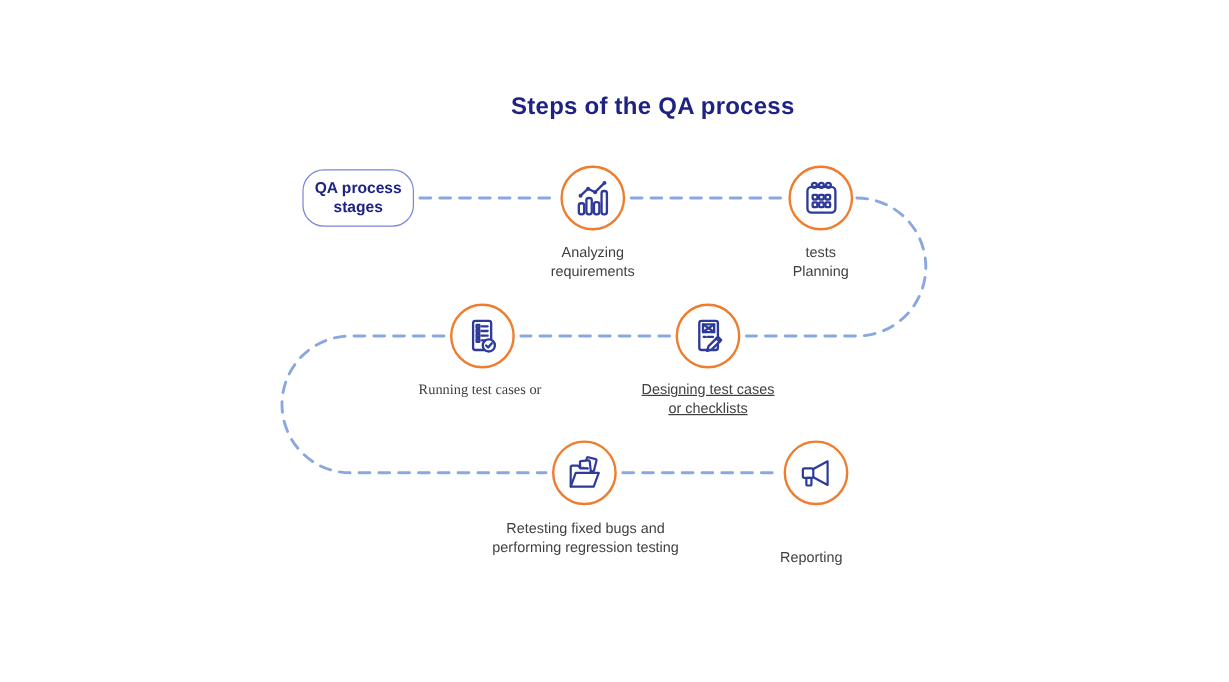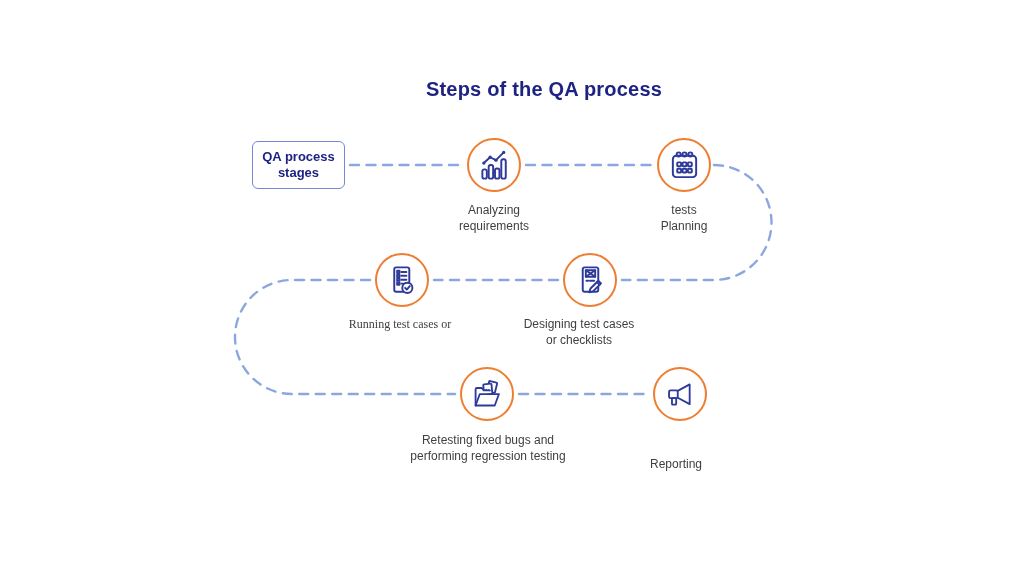--- a/index.html
+++ b/index.html
@@ -7,21 +7,21 @@
     width:1024px;height:568px;position:relative;background:#ffffff;
     font-family:"Liberation Sans", sans-serif;overflow:hidden;
   }
   .title{
     position:absolute;left:0;top:78px;width:1024px;text-align:center;
     font-size:20px;font-weight:700;letter-spacing:.2px;color:#1E2383;margin-left:32px;
   }
   .path-svg{position:absolute;left:0;top:0;width:1024px;height:568px;}
   .start-box{
     position:absolute;left:252px;top:141px;width:93px;height:48px;
-    border:1.6px solid #7687D6;border-radius:6px;background:#ffffff;
+    border:1.6px solid #7687D6;border-radius:18px;background:#ffffff;
     display:flex;flex-direction:column;align-items:center;justify-content:center;
     color:#1E2383;font-size:13px;font-weight:700;line-height:16px;text-align:center;
     box-sizing:border-box;
   }
   .node-circle{
     position:absolute;width:54px;height:54px;border-radius:50%;
     border:2.5px solid #EE7D2F;background:#ffffff;box-sizing:border-box;
     display:flex;align-items:center;justify-content:center;
   }
   .node-circle svg{width:33px;height:33px;stroke:#2E3A99;fill:none;
@@ -33,21 +33,21 @@
   
   .c-analyzing{left:467px;top:138px;}
   .c-planning{left:657px;top:138px;}
   .c-designing{left:563px;top:253px;}
   .c-running{left:375px;top:253px;}
   .c-retesting{left:460px;top:367px;}
   .c-reporting{left:653px;top:367px;}
   
   .l-analyzing{left:384px;top:203px;}
   .l-planning{left:574px;top:203px;}
-  .l-designing{left:469px;top:317px;}
+  .l-designing{left:480px;top:317px;text-decoration:underline;}
   .l-running{left:290px;top:317px;font-family:Liberation Serif, serif;}
   .l-retesting{left:378px;top:433px;text-align:center;}
   .l-reporting{left:566px;top:433px;margin-top:24px;}
 </style>
 </head>
 <body>
 
 <svg class="path-svg" viewBox="0 0 1024 568" xmlns="http://www.w3.org/2000/svg">
   <g stroke="#8AA8DF" stroke-width="2.4" stroke-dasharray="9 7.5" stroke-linecap="round" fill="none">
     <path d="M 350 165 L 462 165"></path>

